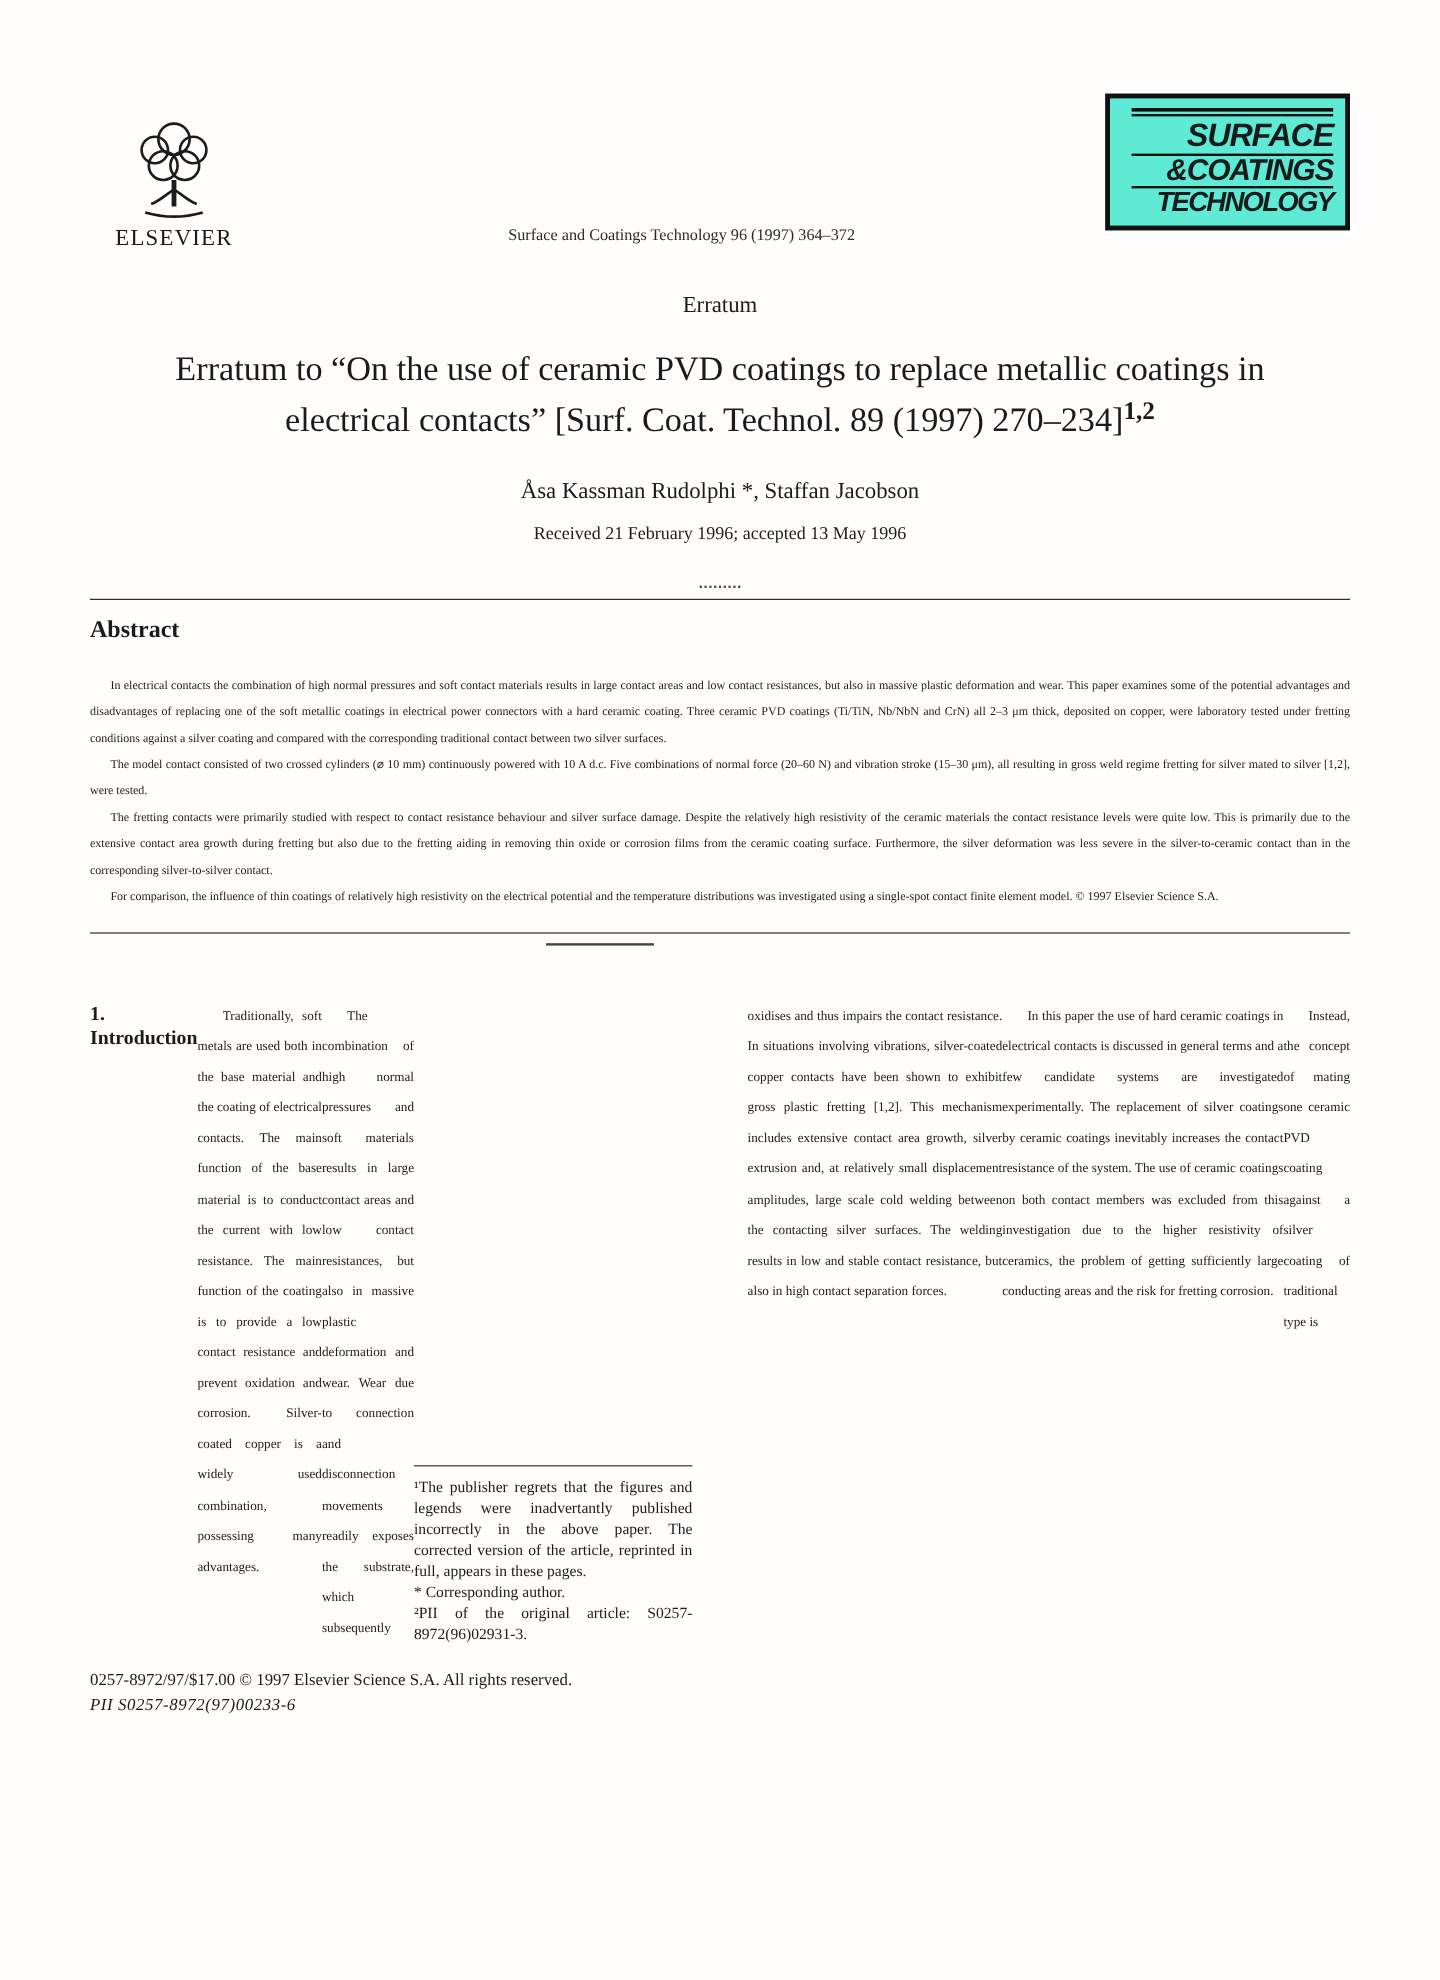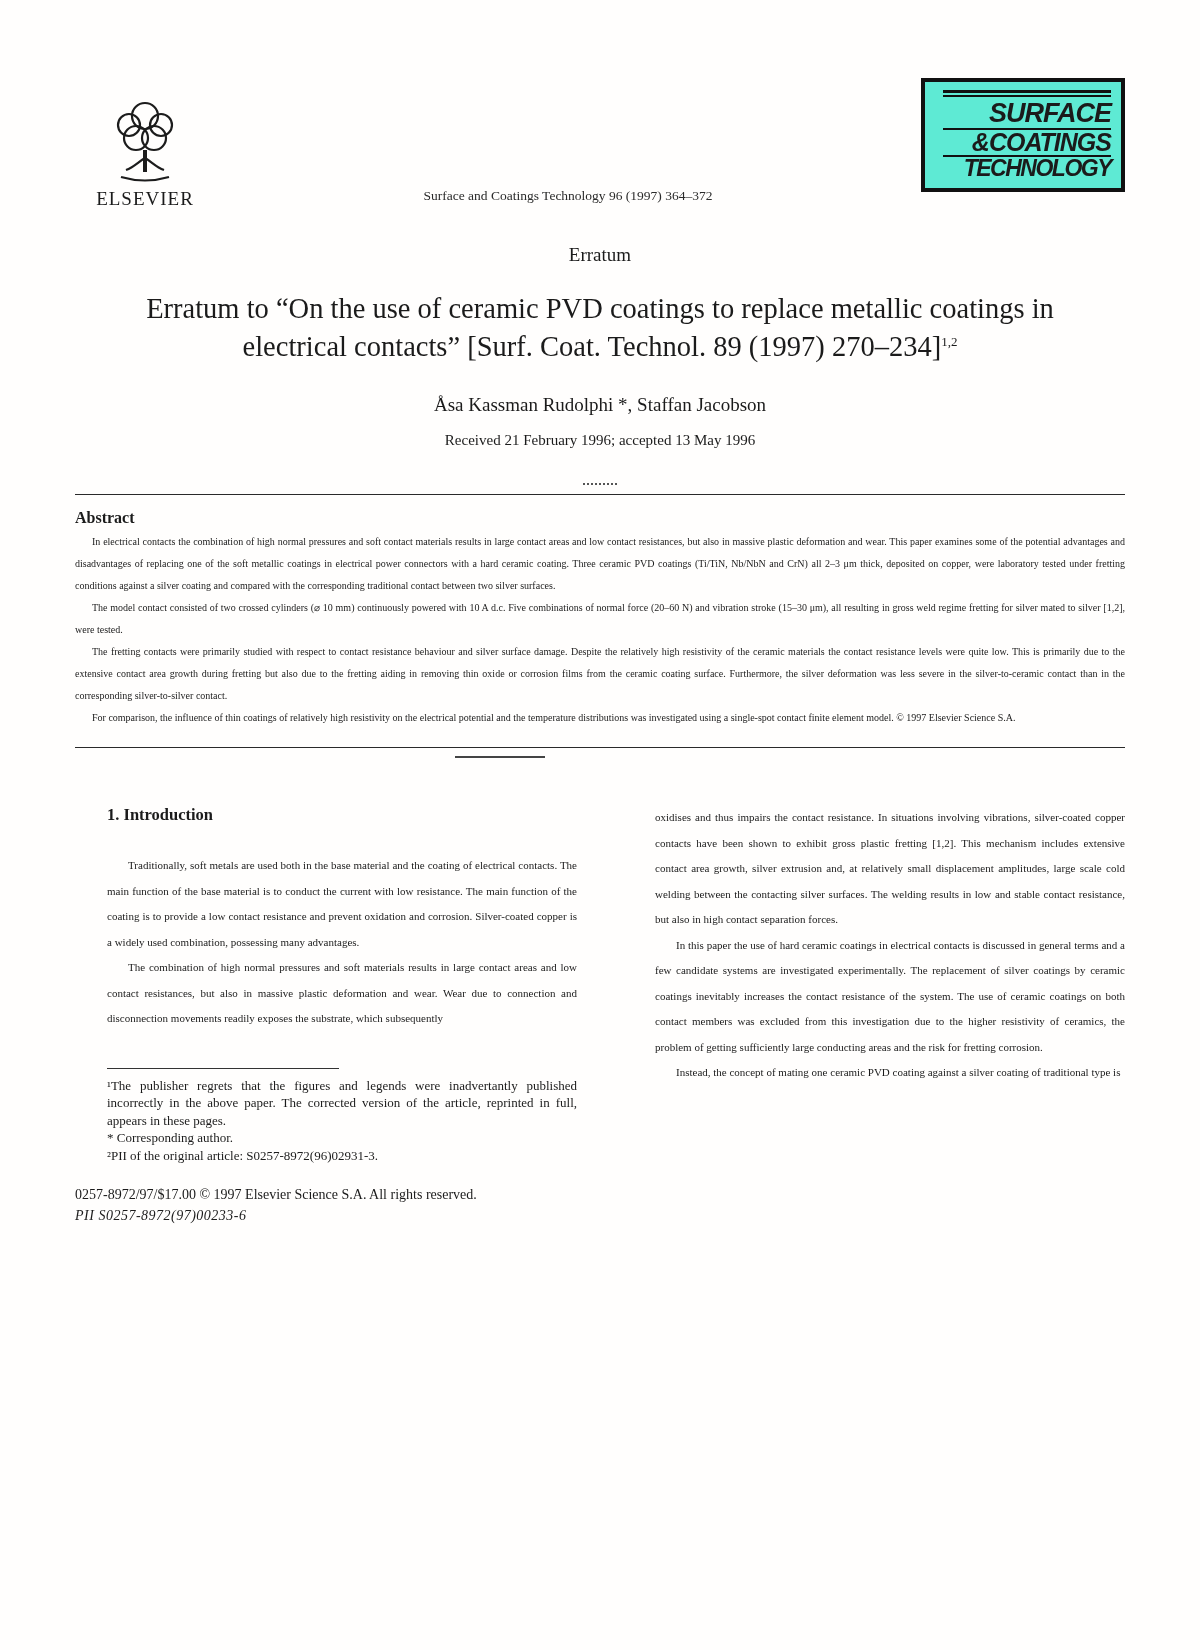--- a/index.html
+++ b/index.html
@@ -71,62 +71,61 @@
     font-size: 19px;
     margin: 20px 0 24px 0;
   }
   .title {
     font-size: 28.5px;
     font-weight: normal;
     line-height: 1.34;
     margin: 0 auto 28px auto;
     max-width: 960px;
   }
-  .title sup { font-size: 13px; }
+  .title sup { font-size: 21px; font-weight: bold; }
   .authors { font-size: 19px; margin: 0 0 16px 0; }
   .affiliation { font-size: 15px; font-style: italic; margin: 0 0 12px 0; }
   .received { font-size: 15px; margin: 0 0 34px 0; }
 
   
   .rule { border: none; border-top: 1.6px solid #2a2a2a; margin: 0; }
   .scan-mark {
     height: 3px;
     width: 34px;
     border-top: 2px dotted #555;
     margin: 4px auto 6px auto;
   }
   .scan-mark.long { width: 90px; border-top: 2px solid #444; margin: 6px auto 2px 380px; }
 
   
   .abstract { margin-top: 2px; }
   .abstract h2 {
-    font-size: 16px;
+    font-size: 20px;
     font-weight: bold;
-    margin: 14px 0 4px 0;
+    margin: 14px 0 24px 0;
   }
   .abstract p {
     font-size: 10px;
     line-height: 22px;
     text-align: justify;
     margin: 0;
     text-indent: 17px;
   }
   .abstract-bottom { margin-top: 18px; margin-bottom: 8px; }
 
   
   .columns {
     display: flex;
     gap: 46px;
     margin-top: 44px;
   }
   .col {
     flex: 1;
     display: flex;
-    flex-direction: column;
-    margin-left: 32px;
+    flex-direction: row;
   }
   .col h3 {
     font-size: 16.5px;
     font-weight: bold;
     margin: 0 0 28px 0;
   }
   .col p {
     font-size: 11px;
     line-height: 25.5px;
     text-align: justify;

